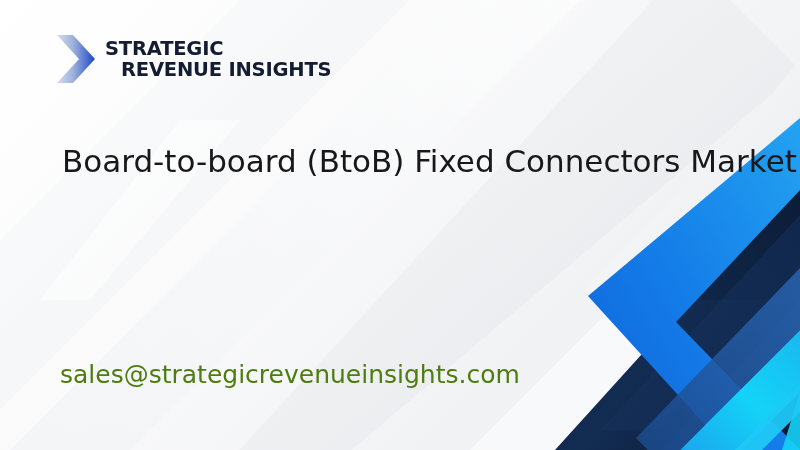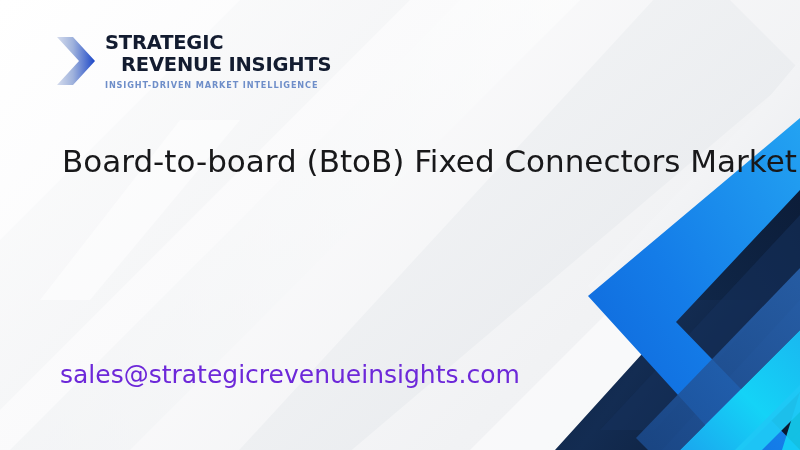--- a/index.html
+++ b/index.html
@@ -66,21 +66,21 @@
     z-index:6;
   }
 
   
   .email {
     position:absolute;
     left:60px; top:360px;
     font-family:"DejaVu Sans", sans-serif;
     font-weight:normal;
     font-size:25px;
-    color:#6d28d9;
+    color:#4d7c0f;
     white-space:nowrap;
     z-index:6;
   }
 
   
   .deco { position:absolute; right:0; top:0; width:360px; height:450px; z-index:4; }
 </style>
 </head>
 <body>
 
@@ -174,21 +174,20 @@
           <stop offset="0%" stop-color="#d5dced"></stop>
           <stop offset="42%" stop-color="#9fb2dc"></stop>
           <stop offset="100%" stop-color="#1c47c8"></stop>
         </linearGradient>
       </defs>
       <path d="M1 2 L17 2 L39 26 L17 50 L1 50 L23 26 Z" fill="url(#gMark)"></path>
     </svg>
     <div class="logo-text">
       <span class="logo-line l1">STRATEGIC</span>
       <span class="logo-line l2">REVENUE INSIGHTS</span>
-      <span class="logo-tag">INSIGHT-DRIVEN MARKET INTELLIGENCE</span>
     </div>
   </div>
 
   <div class="title">Board-to-board (BtoB) Fixed Connectors Market</div>
 
   <div class="email">sales@strategicrevenueinsights.com</div>
 
 </div>
 
 </body></html>

